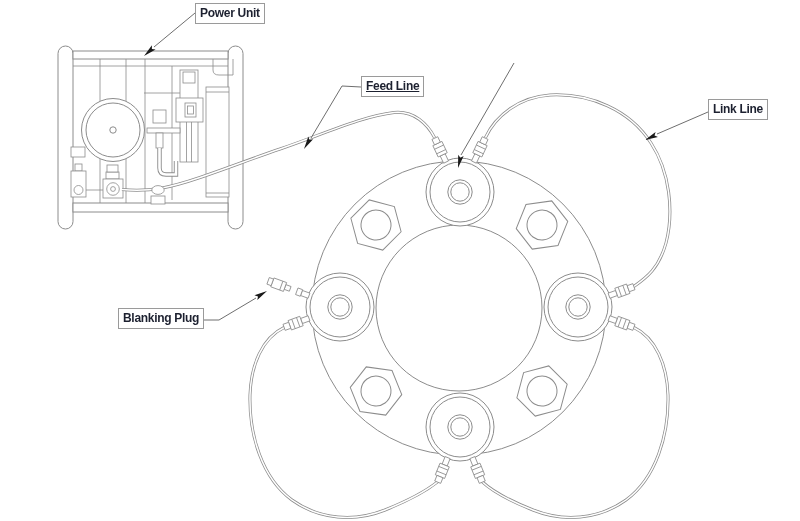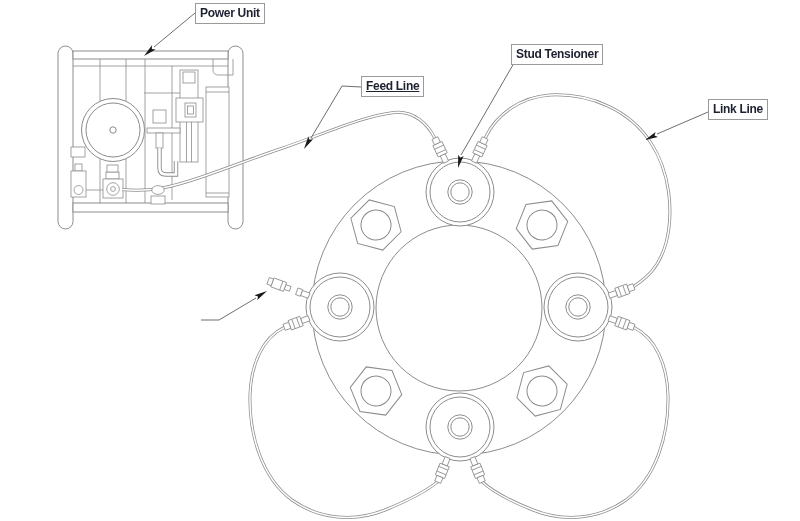--- a/index.html
+++ b/index.html
@@ -212,17 +212,17 @@
       <g transform="translate(267,291) rotate(-31)">
           <use href="#dart"></use>
         </g>
     </g>
   </svg>
 
   <div class="callout" style="left:195px;top:3px;">Power Unit</div>
 
   <div class="callout" style="left:361px;top:76px;text-decoration:underline;">Feed Line</div>
 
-  <div class="callout" style="left:511px;top:44px;">Stud Tensioner</div>
 
   <div class="callout" style="left:708px;top:99px;">Link Line</div>
 
+  <div class="callout" style="left:118px;top:308px;">Blanking Plug</div>
 </div>
 
 </body></html>

